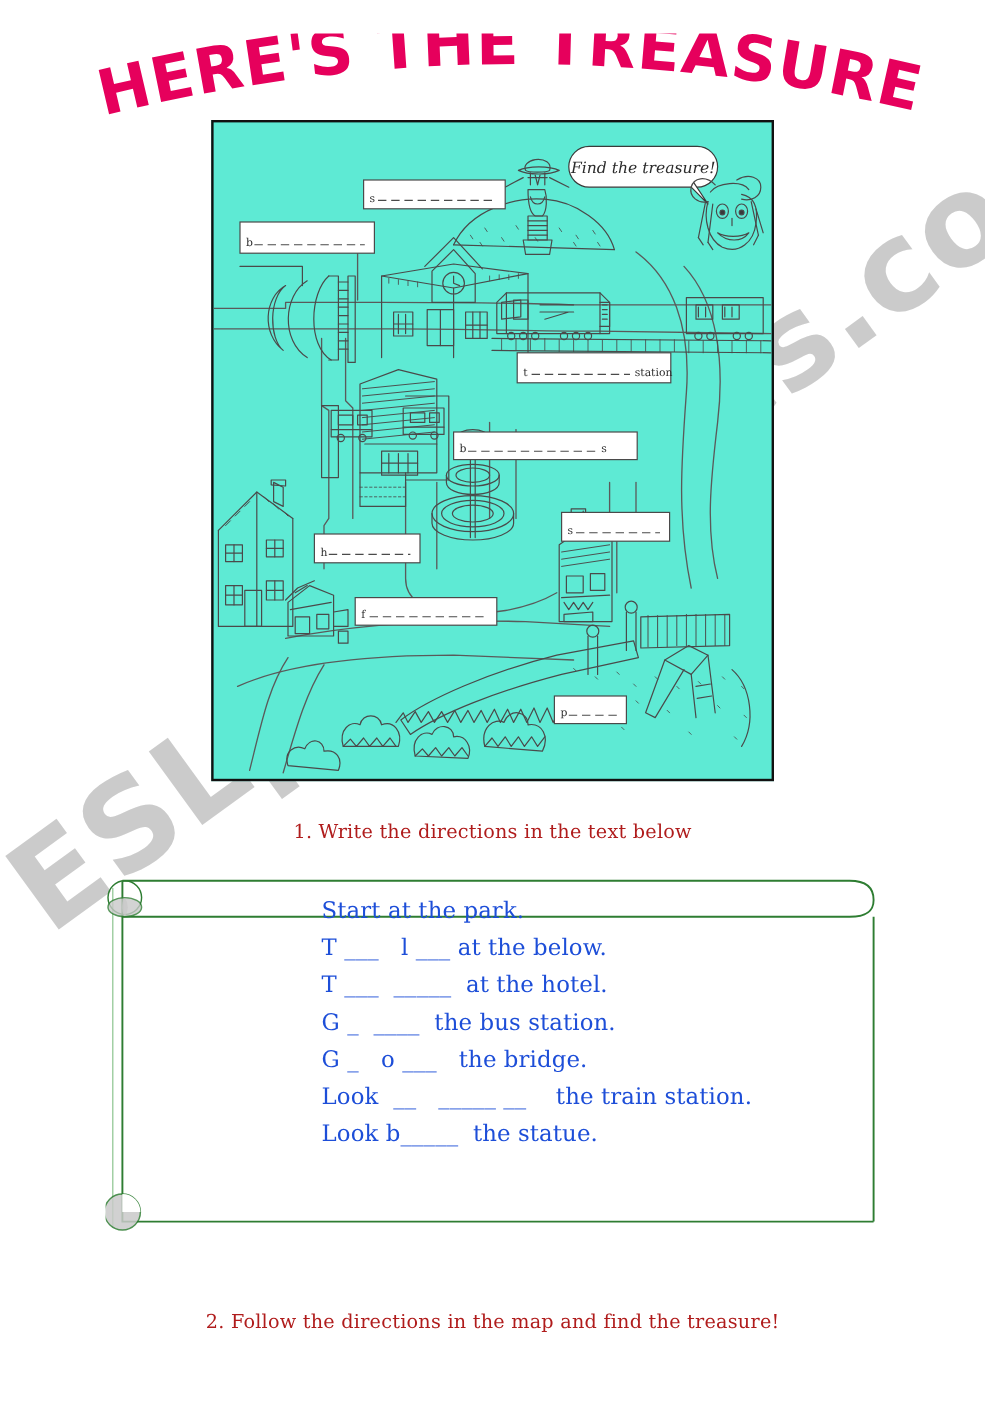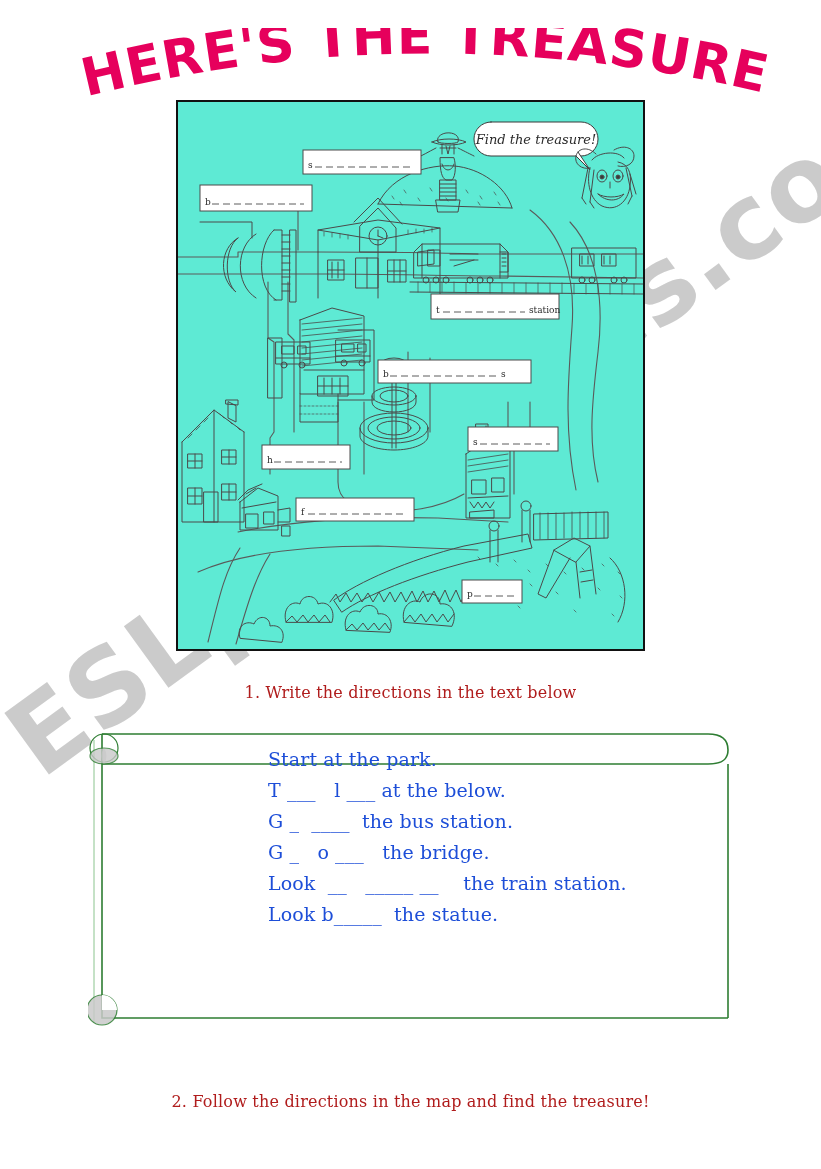--- a/index.html
+++ b/index.html
@@ -484,20 +484,21 @@
 
     <circle cx="16" cy="26" r="14" fill="none" stroke="#2E7D32" stroke-width="1.2"></circle>
     <path d="M 16,26 a 14,14 0 0 0 0,16 a 14,14 0 0 0 0,-16 Z" fill="#c9c9c9" opacity=".75"></path>
     <ellipse cx="16" cy="34" rx="14" ry="8" fill="#c9c9c9" stroke="#2E7D32" stroke-width="1.2" opacity=".8"></ellipse>
     <circle cx="14" cy="288" r="15" fill="#c9c9c9" stroke="#2E7D32" stroke-width="1.2" opacity=".85"></circle>
     <path d="M 14,288 L 14,273 A 15,15 0 0 1 29,288 Z" fill="#ffffff" stroke="none"></path>
   </svg>
   <div id="exercise-lines">
       <div class="ex-line">Start at the park.</div>
       <div class="ex-line">T ___   l ___ at the below.</div>
+      <div class="ex-line">T ___  _____  at the hotel.</div>
       <div class="ex-line">G _  ____  the bus station.</div>
       <div class="ex-line">G _   o ___   the bridge.</div>
       <div class="ex-line">Look  __   _____ __    the train station.</div>
       <div class="ex-line">Look b_____  the statue.</div>
     </div>
 </div>
 
 <div class="instruction" id="instruction-2">2. Follow the directions in the map and find the treasure!</div>
 
 </body></html>

